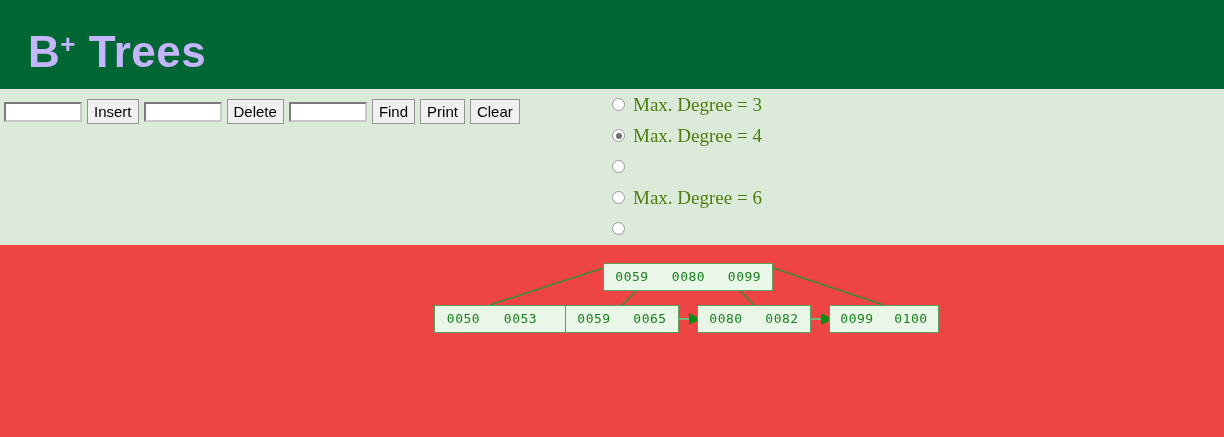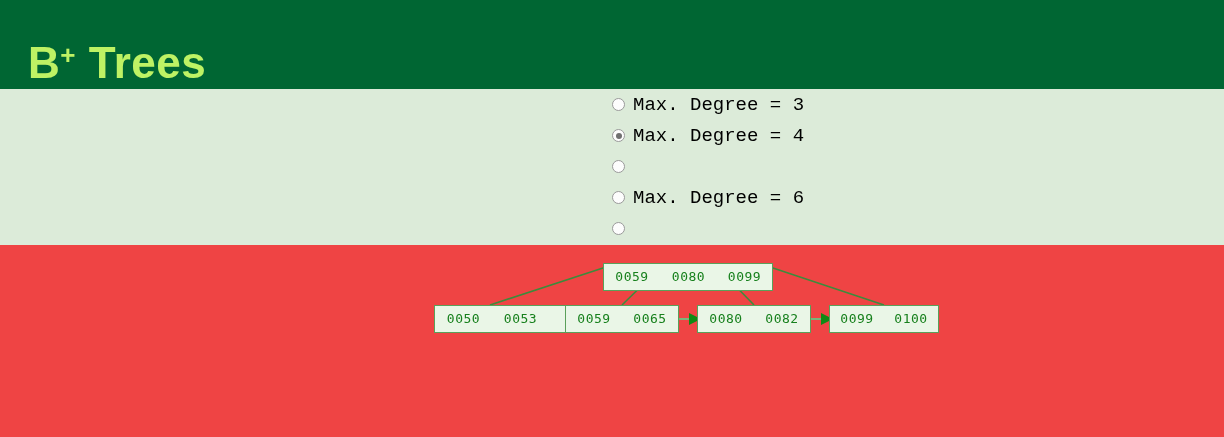--- a/index.html
+++ b/index.html
@@ -17,25 +17,25 @@
   
   #header {
     height: 89px;
     background: #006633;
     position: relative;
   }
   #page-title {
     position: absolute;
     left: 28px;
     top: 18px;
-    color: #bef264;
+    color: #c4b5fd;
     font-size: 44px;
     font-weight: bold;
     letter-spacing: 0.5px;
-    line-height: 75px;
+    line-height: 52px;
     white-space: nowrap;
   }
   #page-title .sup {
     font-size: 26px;
     vertical-align: 14px;
     font-weight: bold;
   }
 
   
   #control-panel {
@@ -104,23 +104,23 @@
     content: "";
     position: absolute;
     left: 2.5px;
     top: 2.5px;
     width: 6px;
     height: 6px;
     border-radius: 50%;
     background: #707070;
   }
   .radio-label {
-    font-family: Liberation Mono, monospace;
+    font-family: Liberation Serif, serif;
     font-size: 19px;
-    color: #000000;
+    color: #4d7c0f;
     white-space: nowrap;
     cursor: pointer;
   }
 
   
   #tree-canvas {
     position: relative;
     height: 192px;
     background: #ef4444;
   }
@@ -149,20 +149,32 @@
 </style>
 </head>
 <body>
 
 <div id="header">
   <div id="page-title"><span>B</span><span class="sup">+</span><span> Trees</span></div>
 </div>
 
 <div id="control-panel">
 
+  <div id="toolbar">
+    <input class="txt-field" type="text" value="" style="">
+    <button class="btn">Insert</button>
+
+    <input class="txt-field" type="text" value="" style="">
+    <button class="btn">Delete</button>
+
+    <input class="txt-field" type="text" value="" style="">
+    <button class="btn">Find</button>
+    <button class="btn">Print</button>
+    <button class="btn">Clear</button>
+  </div>
 
   <div id="degree-group">
     <div class="radio-row">
       <span class="radio"></span>
       <span class="radio-label">Max. Degree = 3</span>
     </div>
     <div class="radio-row">
       <span class="radio checked"></span>
       <span class="radio-label">Max. Degree = 4</span>
     </div>

